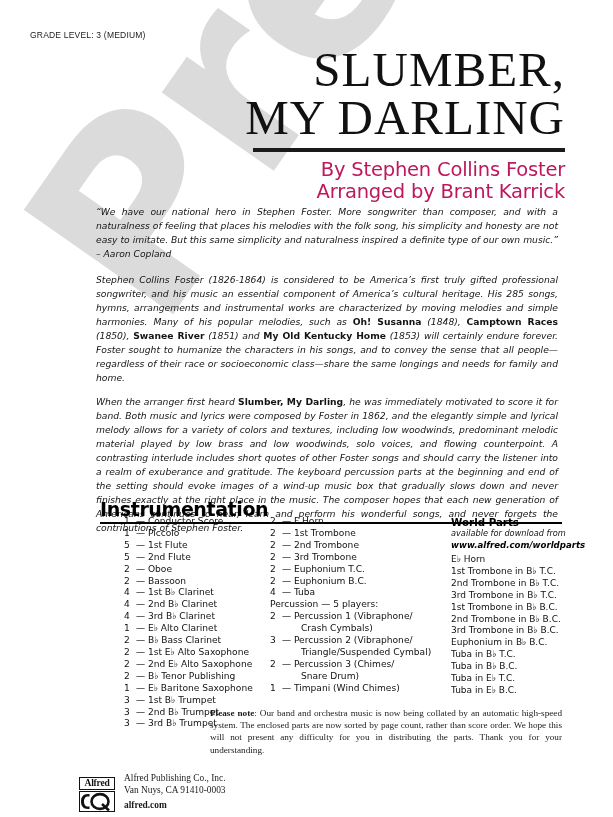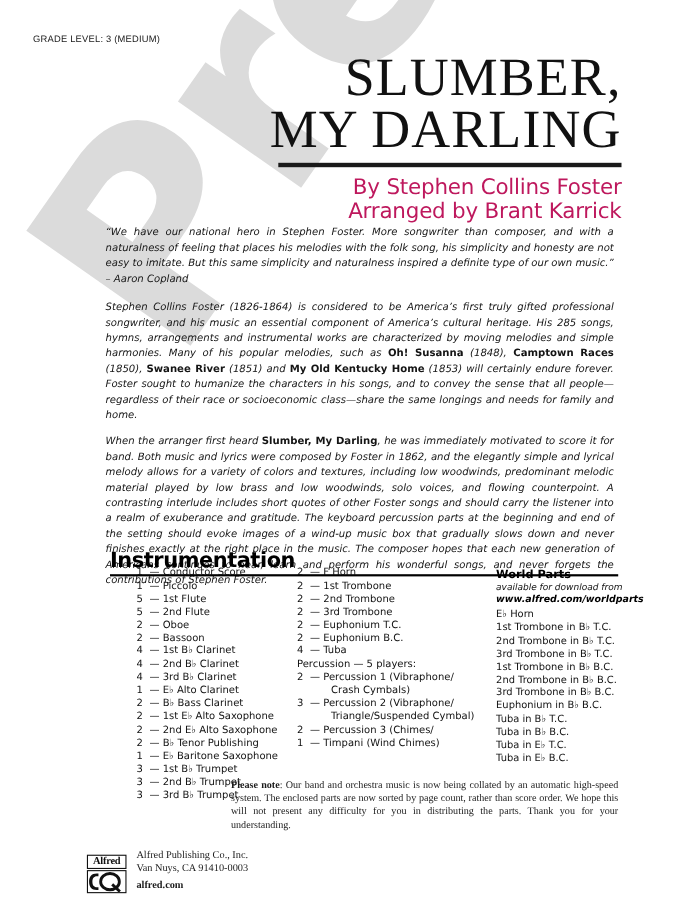--- a/index.html
+++ b/index.html
@@ -309,20 +309,21 @@
           <div class="il"><span class="qty">2</span><span> — </span><span>3rd Trombone</span></div>
           <div class="il"><span class="qty">2</span><span> — </span><span>Euphonium T.C.</span></div>
           <div class="il"><span class="qty">2</span><span> — </span><span>Euphonium B.C.</span></div>
           <div class="il"><span class="qty">4</span><span> — </span><span>Tuba</span></div>
           <div class="il"><span>Percussion — 5 players:</span></div>
           <div class="il"><span class="qty">2</span><span> — </span><span>Percussion 1 (Vibraphone/</span></div>
           <div class="il indent"><span>Crash Cymbals)</span></div>
           <div class="il"><span class="qty">3</span><span> — </span><span>Percussion 2 (Vibraphone/</span></div>
           <div class="il indent"><span>Triangle/Suspended Cymbal)</span></div>
           <div class="il"><span class="qty">2</span><span> — </span><span>Percussion 3 (Chimes/</span></div>
+          <div class="il indent"><span>Snare Drum)</span></div>
           <div class="il"><span class="qty">1</span><span> — </span><span>Timpani (Wind Chimes)</span></div>
         </div>
 
       <div class="col col3">
         <div class="wp-title">World Parts</div>
         <div class="wp-sub">available for download from</div>
         <div class="wp-url">www.alfred.com/worldparts</div>
         <div id="wp-list">
             <div class="wp-item">E♭ Horn</div>
             <div class="wp-item">1st Trombone in B♭ T.C.</div>

